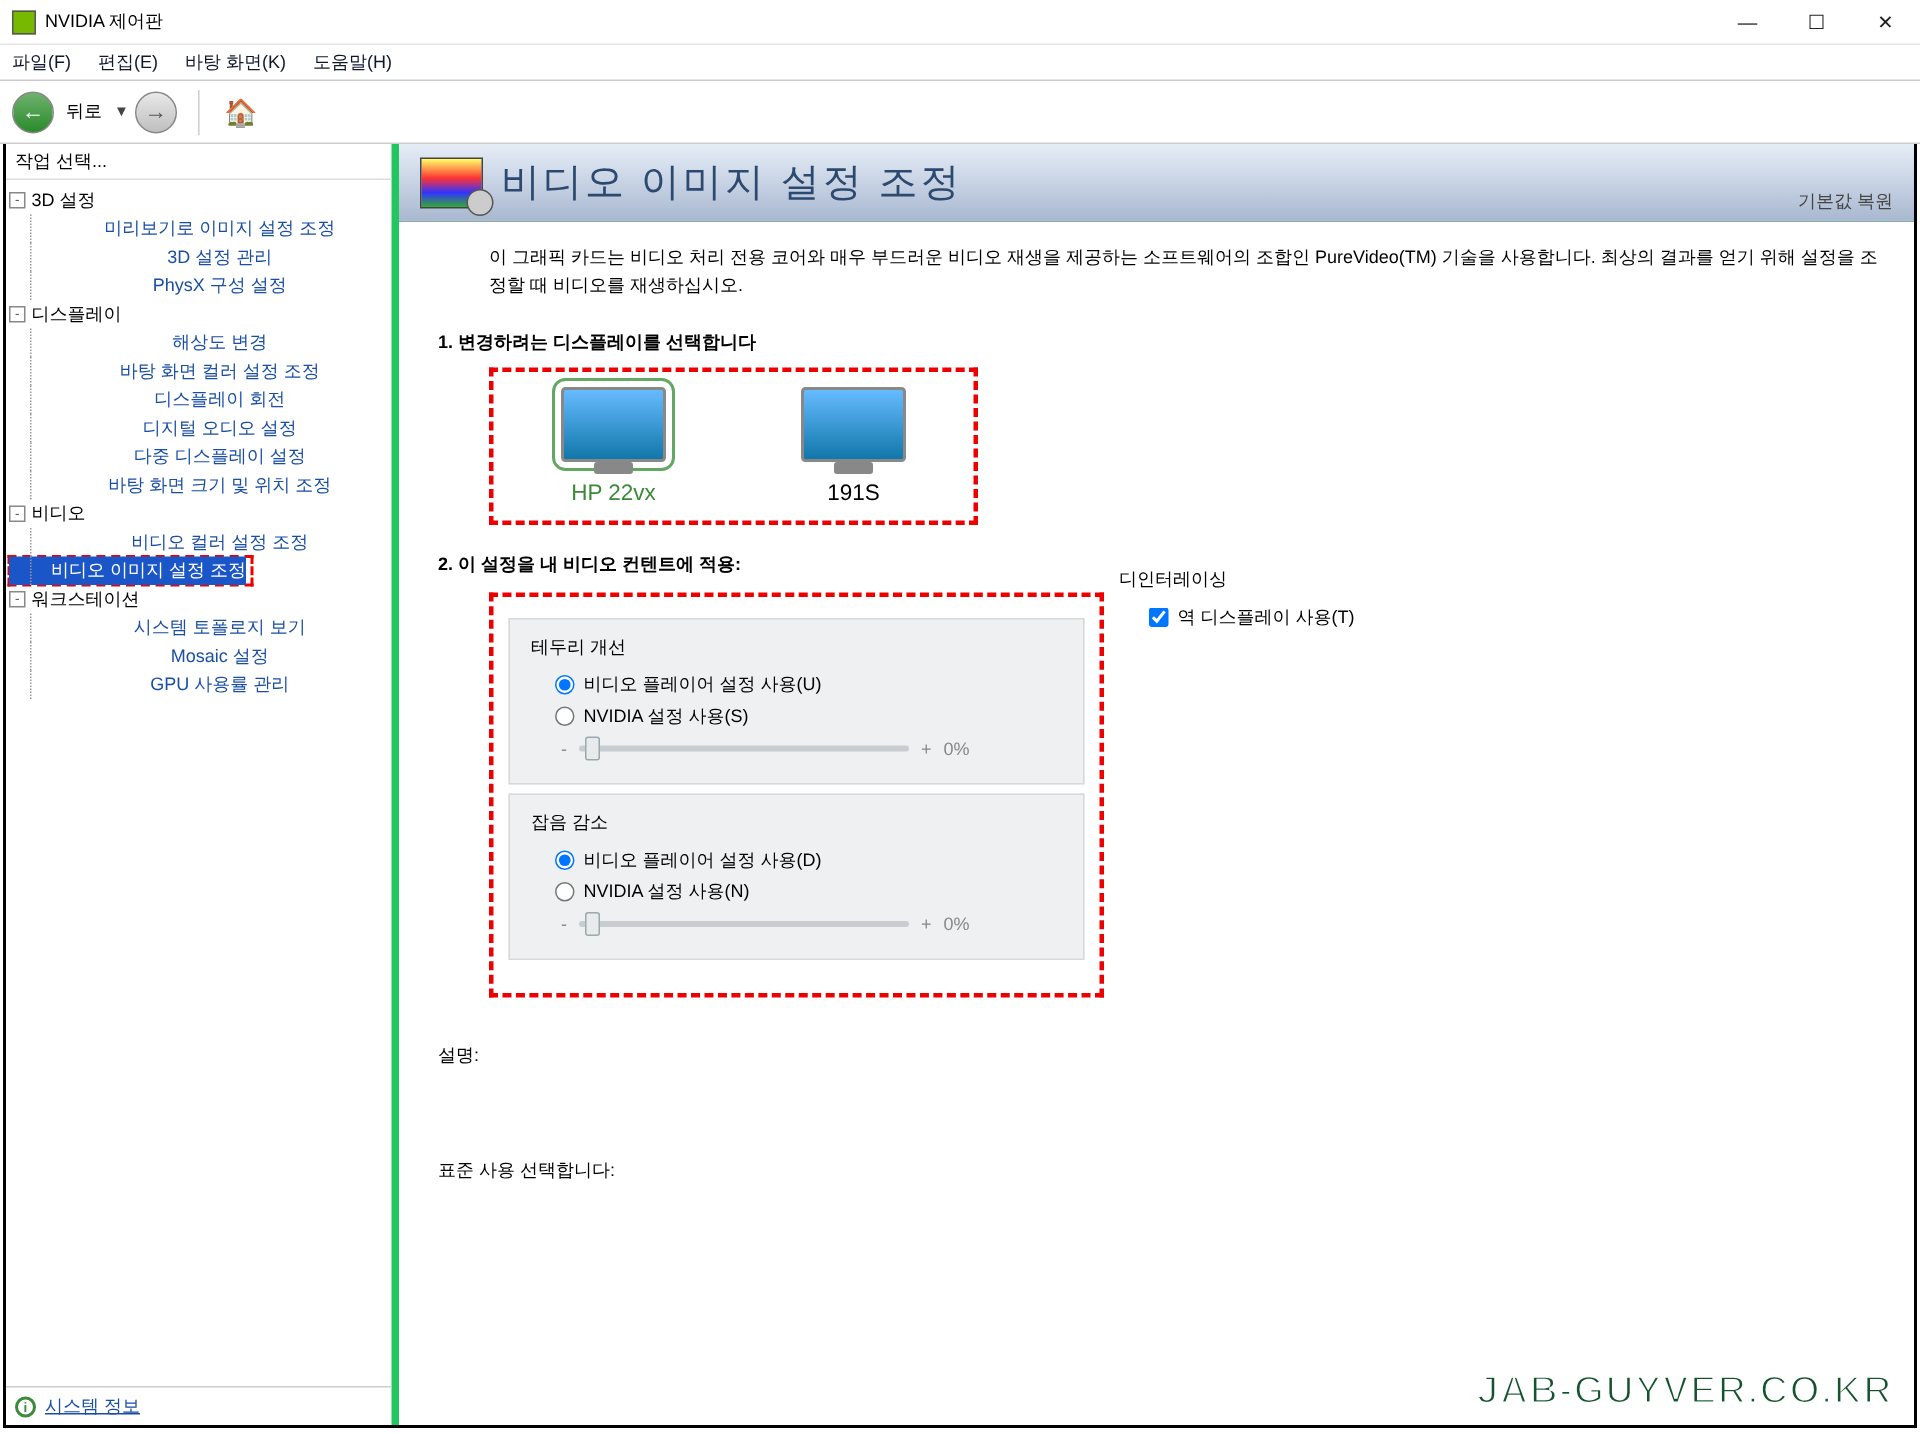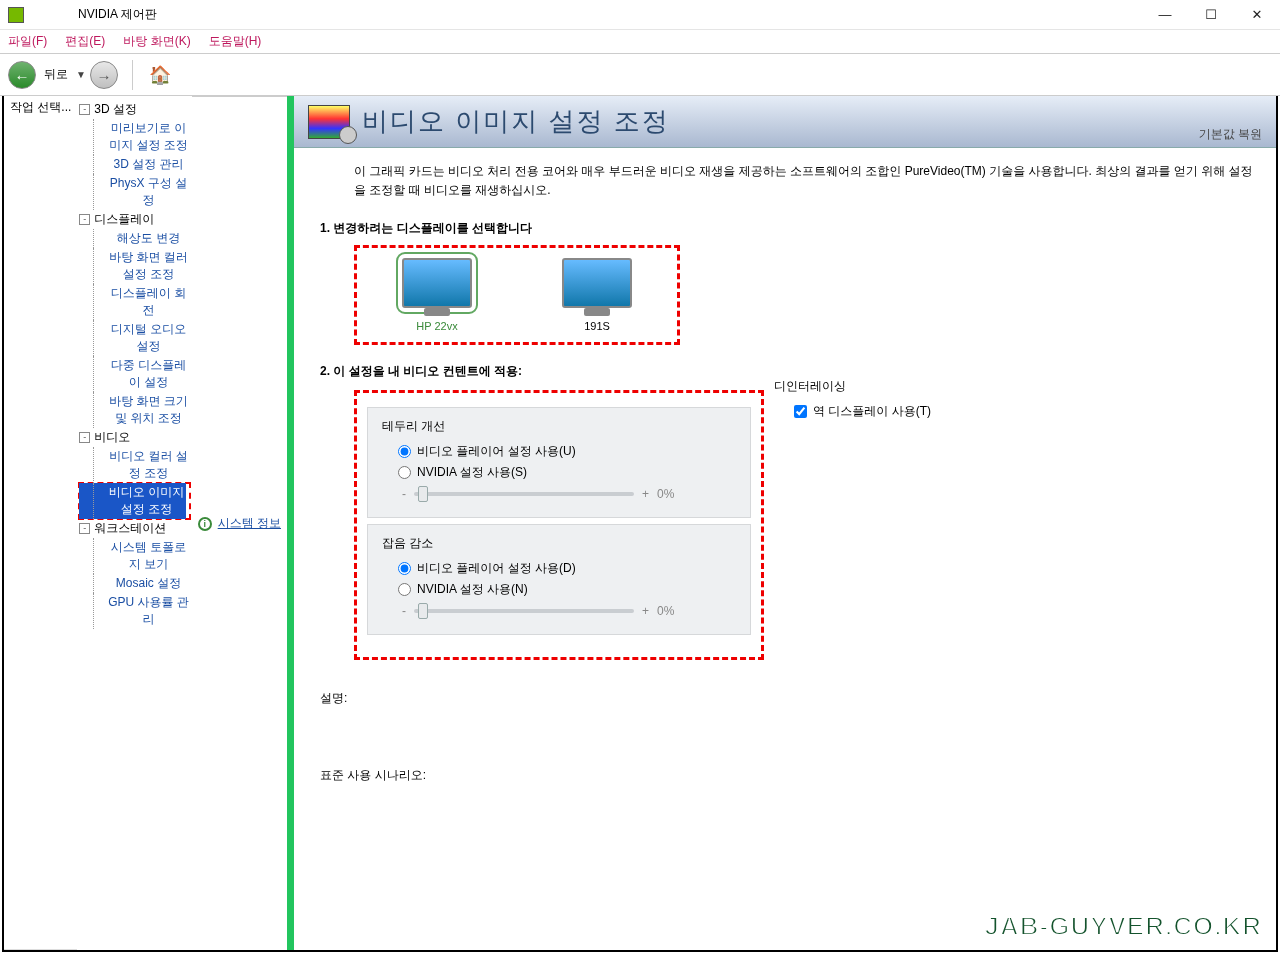--- a/index.html
+++ b/index.html
@@ -1,40 +1,40 @@
 <!DOCTYPE html>
 <html><head>
 <meta charset="utf-8">
 <style>
 * { margin:0; padding:0; box-sizing:border-box; font-family:"Malgun Gothic","Segoe UI",sans-serif; }
 body { background:#fff; width:1280px; height:956px; overflow:hidden; position:relative; }
 
 
-.titlebar { height:30px; display:flex; align-items:center; border-bottom:1px solid #e5e5e5;gap:48px; }
+.titlebar { height:30px; display:flex; align-items:center; border-bottom:1px solid #e5e5e5; }
 .titlebar .nvlogo { width:16px; height:16px; background:#76b900; margin:0 6px 0 8px; border:1px solid #555;}
 .titlebar .ttext { font-size:12px; }
 .winctrls { margin-left:auto; display:flex; }
 .winctrls span { width:46px; height:30px; display:flex; align-items:center; justify-content:center; font-size:13px; color:#222; }
 
 
 .menubar { height:24px; display:flex; align-items:center; padding-left:8px; gap:18px; font-size:12px; border-bottom:1px solid #ccc;}
-.menubar span { color:#be185d; }
+.menubar span { color:#0f172a; }
 
 
 .toolbar { height:42px; display:flex; align-items:center; padding:4px 8px; gap:4px; border-bottom:1px solid #ccc;}
 .circlebtn { width:28px; height:28px; border-radius:50%; display:flex; align-items:center; justify-content:center; font-size:15px; color:#fff; font-weight:bold; border:1px solid #888; background:linear-gradient(#6eb26e,#2a8a2a);}
 .circlebtn.grey{ background:linear-gradient(#e8e8e8,#bfbfbf); color:#555;}
 .backlbl { font-size:12px; margin:0 4px; }
 .dd { font-size:10px; color:#444; }
 .tb-sep { width:1px; height:30px; background:#ccc; margin:0 10px; }
 .home { width:28px; height:28px; display:flex; align-items:center; justify-content:center; font-size:18px;}
 
 
 .split { display:flex; height:calc(956px - 30px - 24px - 42px - 4px); border:2px solid #000; border-top:none; margin:0 2px 2px 2px;}
-.left { width:290px; border-right:7px solid #22c55e; position:relative; display:flex; flex-direction:row; }
+.left { width:262px; border-right:5px solid #22c55e; position:relative; display:flex; flex-direction:column; }
 .lhead { font-size:12px; padding:3px 6px; border-bottom:1px solid #ddd; }
 .tree { flex:1; padding:4px 2px; font-size:12px; overflow:hidden; }
 .tree .cat { display:flex; align-items:center; color:#000; padding:1px 0; }
 .tree .exp { width:11px; height:11px; border:1px solid #888; font-size:9px; line-height:9px; text-align:center; margin-right:4px; color:#555;}
 .tree .item { display:block; color:#1a4ea3; padding:1px 0 1px 28px; position:relative; text-decoration:none;text-align:center; }
 .tree .item::before { content:""; position:absolute; left:14px; top:0; bottom:0; border-left:1px dotted #999; }
 .tree .sel { background:#1a56c7; color:#fff; }
 .redbox { outline:2px dashed #e00; outline-offset:-1px; padding-right:4px; }
 .sysinfo { border-top:1px solid #ccc; padding:4px 6px; display:flex; align-items:center; gap:6px; font-size:12px; }
 .sysinfo a{ color:#1a4ea3; text-decoration:underline; }
@@ -51,21 +51,21 @@
 .desc { font-size:12px; line-height:1.6; margin-bottom:20px; }
 .sechead { font-weight:bold; margin:4px 0 8px -34px; }
 
 .disprow { display:flex; gap:40px; padding:10px 20px; }
 .redframe { border:3px dashed #e00; padding:0; }
 .redframe2 { border:3px dashed #e00; padding:8px 0 16px 0; margin-top:10px; width:410px;}
 .disp { width:120px; text-align:center; }
 .mon { width:70px; height:50px; background:linear-gradient(#6bf,#17a); border:2px solid #888; margin:0 auto 2px; border-radius:3px; position:relative;}
 .mon::after{content:""; position:absolute; left:50%; bottom:-10px; transform:translateX(-50%); width:26px; height:8px; background:#888; border-radius:2px;}
 .disp.sel .mon{ outline:2px solid #62a862; outline-offset:4px; background-color:#d6f0c4;}
-.disp .dl{ font-size:11px; margin-top:12px; color:#3a8a3a;}
+.disp .dl{ font-size:15px; margin-top:12px; color:#3a8a3a;}
 .disp .dl.n{color:#000;}
 
 .group { background:#eef0f2; border:1px solid #d6d8da; margin:6px 10px; padding:10px 14px 16px;}
 .gtitle{ font-size:12px; margin-bottom:6px;}
 .radio{ display:flex; gap:6px; padding:2px 0 2px 16px;}
 .radio input{margin:0;}
 .slider{ display:flex; align-items:center; gap:8px; padding:4px 0 0 20px; color:#888;}
 .track{ width:220px; height:4px; background:#c9cdd1; position:relative; border-radius:2px;}
 .thumb{ position:absolute; left:4px; top:-6px; width:10px; height:16px; background:#e8eaec; border:1px solid #9aa; border-radius:2px;}
 .chk{ display:flex; align-items:center; gap:6px; padding-left:20px;}
@@ -213,21 +213,21 @@
 
       <div style="position:absolute; left:480px; top:230px;">
         <div class="t" style="margin-bottom:8px;">디인터레이싱</div>
         <label class="chk">
             <input type="checkbox" checked="" style="">
             <span>역 디스플레이 사용(T)</span>
           </label>
       </div>
 
       <div class="lblline">설명:</div>
-      <div class="lblline" style="margin-top:60px;">표준 사용 시나리오:</div>
+      <div class="lblline" style="margin-top:60px;">표준 사용 선택합니다:</div>
     </div>
   </div>
 </div>
 
 <div class="wm">
   <div class="a">잡가이버</div>
   <div class="b">JAB-GUYVER.CO.KR</div>
 </div>
 
 </body></html>

